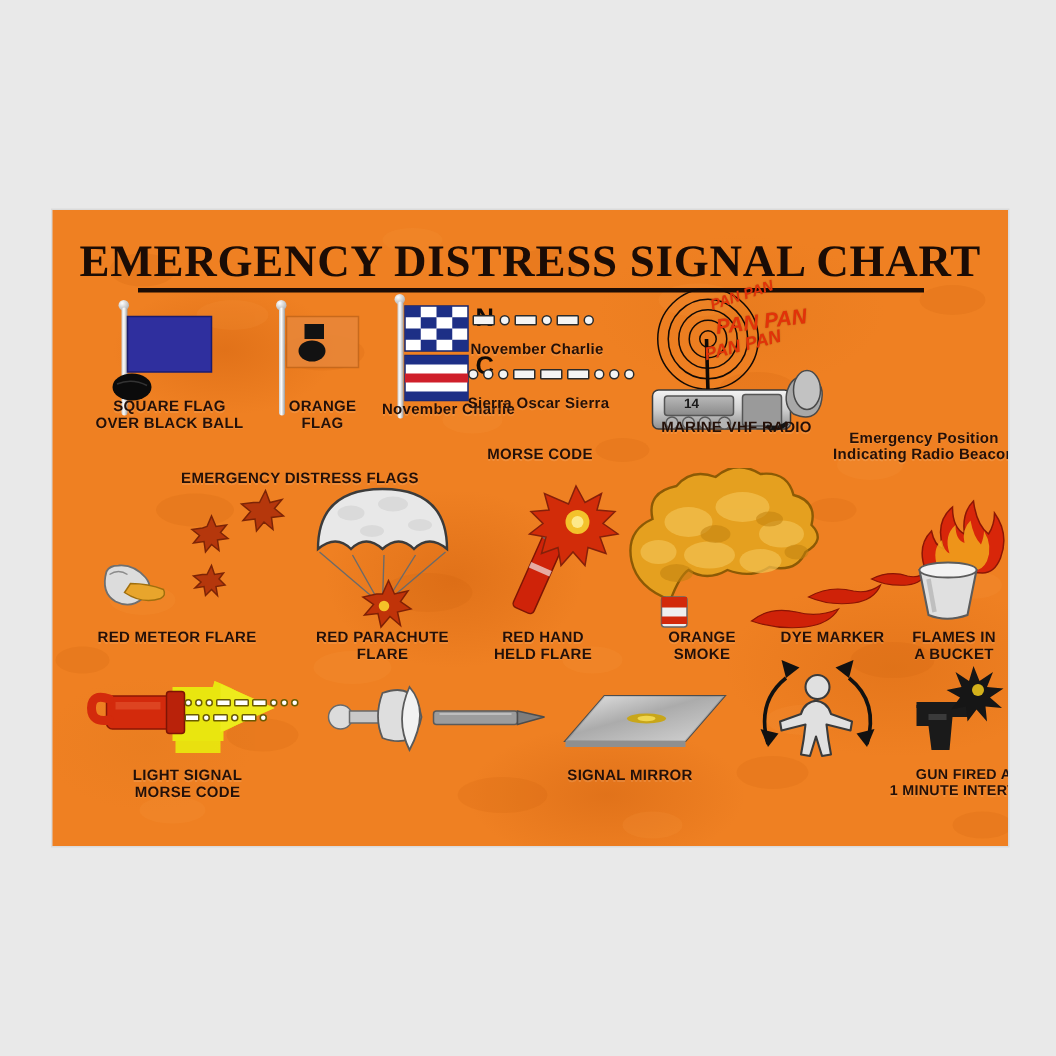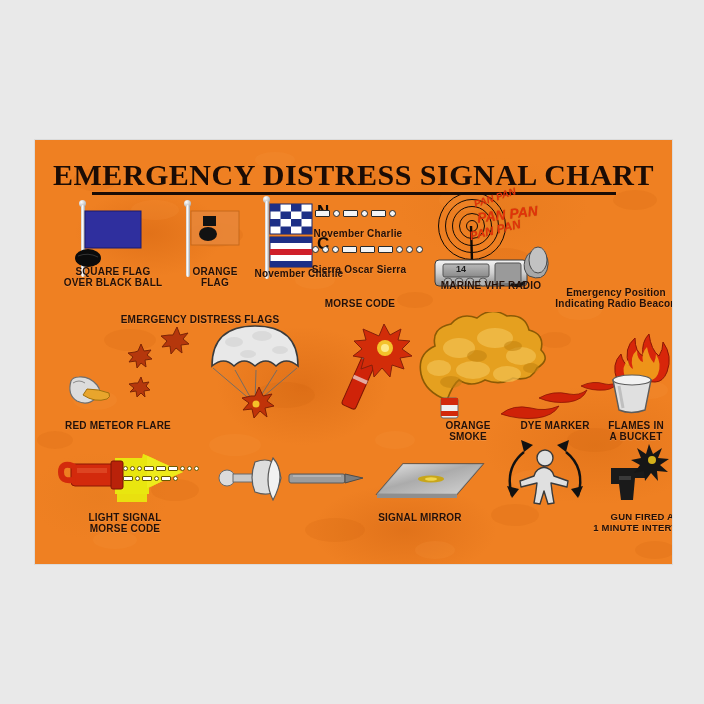--- a/index.html
+++ b/index.html
@@ -277,37 +277,41 @@
           <line x1="56" y1="48" x2="55" y2="80"></line>
             <line x1="77" y1="48" x2="57" y2="80"></line>
           <line x1="97" y1="46" x2="57" y2="80"></line>
         </g>
         <g fill="#c03309" stroke="#7f2005" stroke-width="1">
           <path d="M55,74 l4,-9 l4,9 l9,-2 l-5,7 l7,5 l-9,2 l2,9 l-7,-6 l-6,7 l-2,-9 l-9,1 l6,-7 l-7,-5 l9,-2 z"></path>
         </g>
         <circle cx="56" cy="82" r="3.5" fill="#f5c028"></circle>
       </svg>
     </div>
+    <div class="cap cap-up" style="left:155px;top:280px;width:130px;">RED PARACHUTE
+FLARE</div>
 
     <div class="abs" style="left:278px;top:182px;width:100px;height:98px;">
       <svg width="100" height="98" style="position:absolute;left:0;top:0;">
         <g transform="rotate(24 50 50)">
           <rect x="43" y="30" width="15" height="58" rx="3" fill="#cf2309" stroke="#7e1504" stroke-width="1"></rect>
           <rect x="43" y="22" width="15" height="16" rx="2" fill="#e4e4e4" stroke="#6f6f6f" stroke-width="1"></rect>
           <line x1="46" y1="26" x2="55" y2="26" stroke="#999" stroke-width="1"></line>
           <line x1="46" y1="31" x2="55" y2="31" stroke="#999" stroke-width="1"></line>
           <rect x="43" y="56" width="15" height="4" fill="#f2f2f2" opacity=".65"></rect>
         </g>
         <g fill="#d22c09" stroke="#85200a" stroke-width="1">
           <path d="M66,14 l5,-12 l6,11 l11,-6 l-3,11 l12,1 l-8,8 l10,7 l-12,2 l4,11 l-12,-4 l-2,12 l-8,-9 l-8,9 l-2,-12 l-11,4 l3,-11 l-11,-2 l9,-7 l-8,-8 l12,-1 l-3,-11 z"></path>
         </g>
         <circle cx="72" cy="26" r="8" fill="#f3c22b"></circle>
         <circle cx="72" cy="26" r="4" fill="#fde98a"></circle>
       </svg>
     </div>
+    <div class="cap cap-up" style="left:268px;top:280px;width:118px;">RED HAND
+HELD FLARE</div>
 
     <div class="abs" style="left:368px;top:172px;width:160px;height:108px;">
       <svg width="160" height="108" style="position:absolute;left:0;top:0;">
         <path d="M44,88 q-22,-8 -26,-26 q-4,-20 14,-28 q-4,-18 16,-22 q10,-12 26,-6 q14,-12 30,-2 q18,-2 22,14 q16,4 12,20 q10,10 -4,18 q-6,14 -24,10 q-12,8 -28,2 q-14,8 -26,0 q-6,4 -12,20 z" fill="#e5a01f" stroke="#8c5a05" stroke-width="1.6"></path>
         <g fill="#f2bf4e" opacity=".75">
           <ellipse cx="56" cy="36" rx="16" ry="10"></ellipse>
             <ellipse cx="92" cy="26" rx="18" ry="10"></ellipse>
           <ellipse cx="118" cy="44" rx="15" ry="9"></ellipse>
             <ellipse cx="70" cy="58" rx="17" ry="9"></ellipse>
           <ellipse cx="104" cy="62" rx="14" ry="8"></ellipse>

